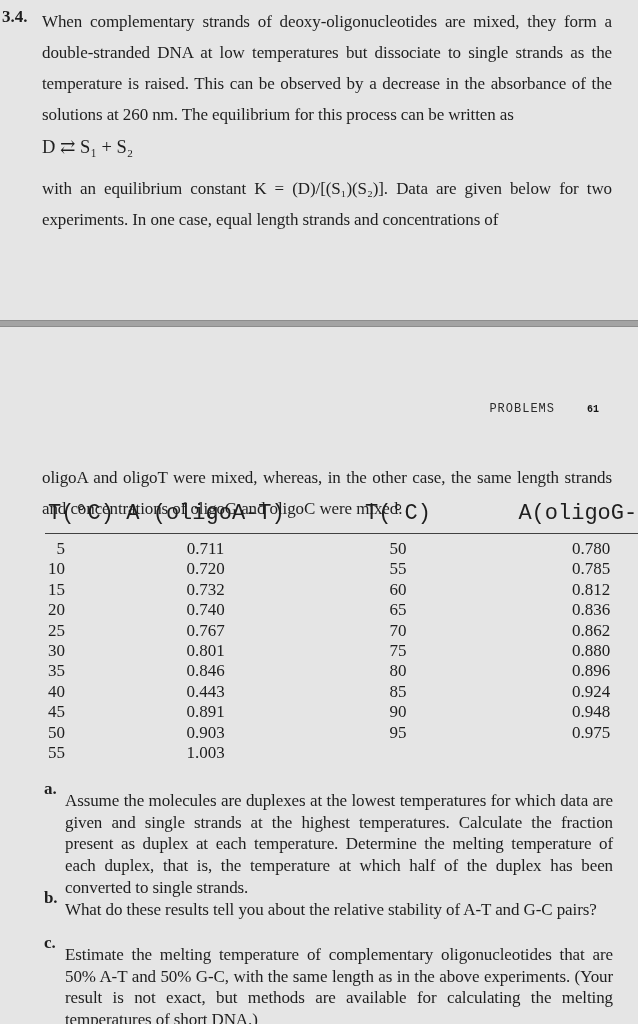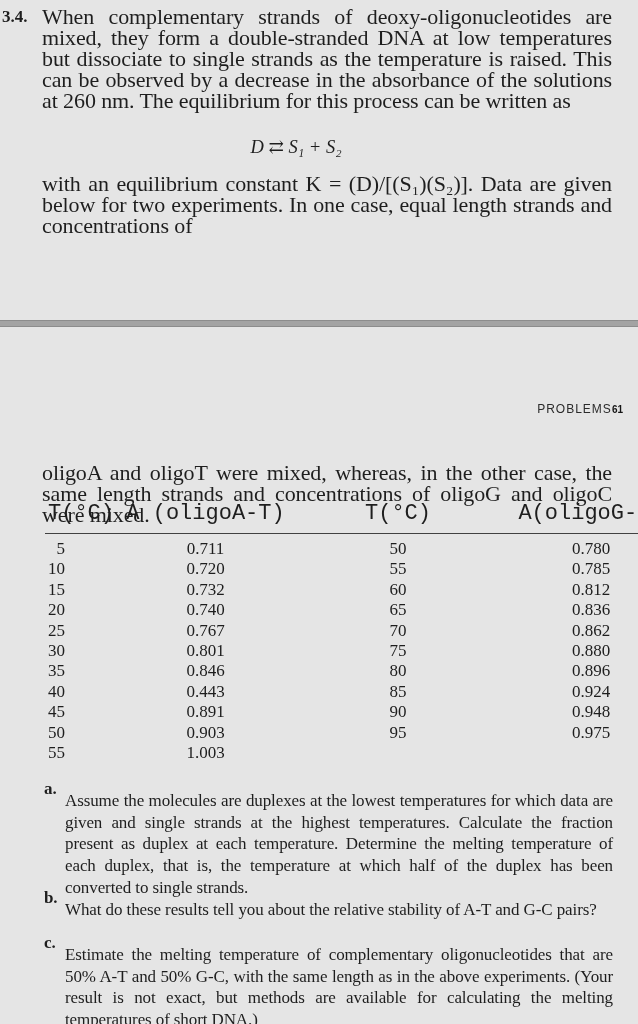--- a/index.html
+++ b/index.html
@@ -12,63 +12,62 @@
     width: 638px;
     height: 1024px;
     background: #e5e5e5;
     overflow: hidden;
     font-family: "Liberation Serif", "DejaVu Serif", serif;
     color: #1e1e1e;
   }
   .para {
     position: absolute;
     margin: 0;
-    font-size: 22px;
-    line-height: 21px;
+    font-size: 17px;
+    line-height: 31px;
     text-align: justify;
     letter-spacing: -0.1px;
   }
   .prob-num {
     position: absolute;
     top: 6px;
     left: 2px;
     font-size: 17px;
     line-height: 21.7px;
     font-weight: bold;
   }
   .p1 { top: 6px; left: 42px; width: 570px; }
   .equation {
     position: absolute;
     top: 135px;
     left: 42px;
     width: 508px;
-    text-align: center;
     font-size: 18.5px;
     line-height: 24px;
     font-family: "Liberation Serif", "DejaVu Serif", "DejaVu Sans", serif;
-    font-style: italic;
   }
   .p2 { top: 173px; left: 42px; width: 570px; }
   .page-divider {
     position: absolute;
     top: 320px;
     left: 0;
     width: 638px;
     height: 5px;
     background: var(--divider, #a3a3a3);
     border-top: 1px solid #8c8c8c;
     border-bottom: 1px solid #8c8c8c;
   }
   .running-header {
     position: absolute;
     top: 402px;
-    right: 15px;
+    right: 39px;
     display: flex;
     align-items: baseline;
-    font-family: Liberation Sans, sans-serif;
+    gap: 32px;
+    font-family: Liberation Mono, monospace;
   }
   .rh-label {
     font-size: 12px;
     letter-spacing: 1px;
     color: #2b2b2b;
   }
   .rh-page {
     font-size: 10px;
     font-weight: bold;
     color: #151515;

